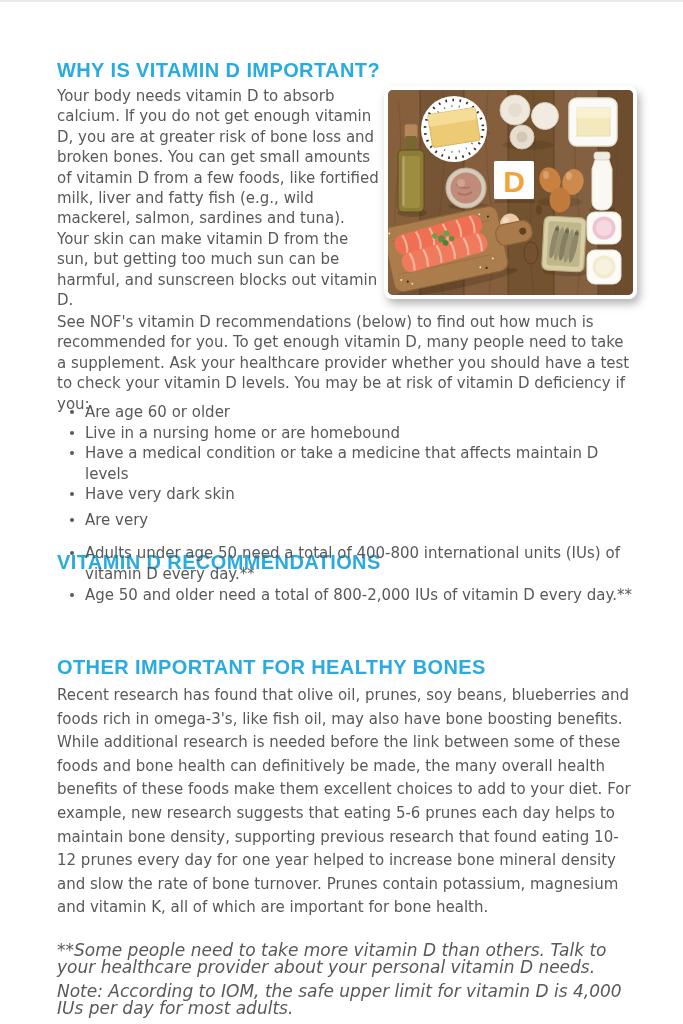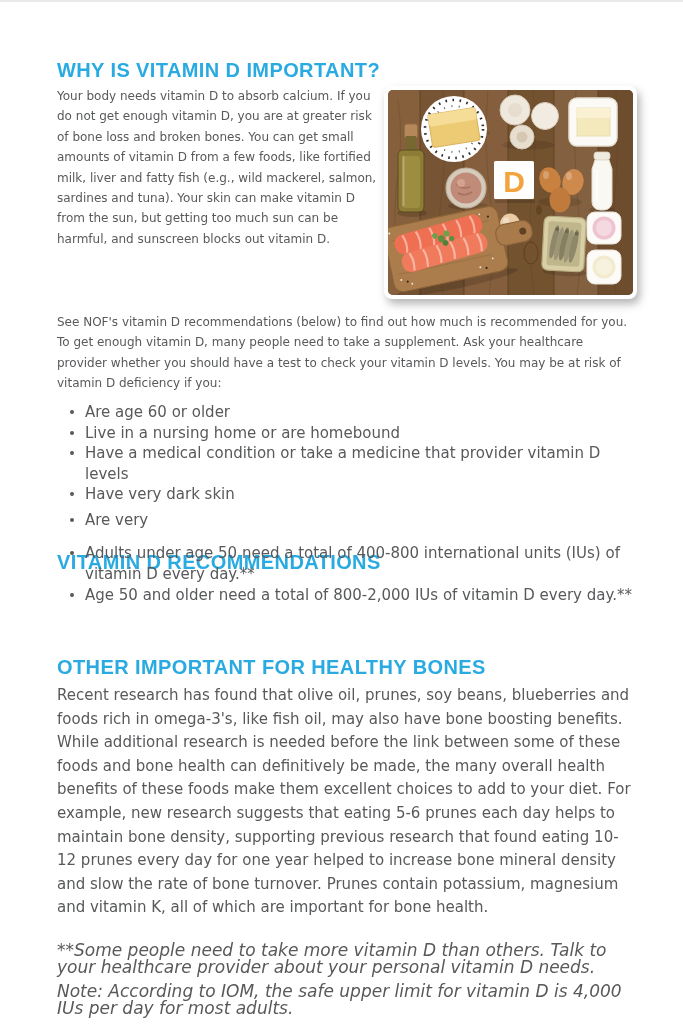--- a/index.html
+++ b/index.html
@@ -15,21 +15,21 @@
   }
   .abs { position:absolute; left:57px; right:50px; }
   .heading {
     font-family:"Liberation Sans", sans-serif;
     font-weight:bold;
     font-size:20px;
     letter-spacing:0.4px;
     color:#29abe2;
     line-height:22px;
   }
-  .body-text { font-size:12px; line-height:20.4px; }
+  .body-text { font-size:15px; line-height:20.4px; }
   .intro-text { top:84px; width:324px; }
   .p2 { top:310px; }
   ul.dot-list { list-style:none; }
   ul.dot-list li {
     position:relative;
     padding-left:28px;
     font-size:15px; line-height:20.6px;
   }
   ul.dot-list li::before {
     content:"";
@@ -232,21 +232,21 @@
         <circle cx="216" cy="177" r="8" fill="#f7f2dd"></circle>
       </g>
     </svg>
   </div>
 
   <p class="abs body-text p2">See NOF's vitamin D recommendations (below) to find out how much is recommended for you. To get enough vitamin D, many people need to take a supplement. Ask your healthcare provider whether you should have a test to check your vitamin D levels. You may be at risk of vitamin D deficiency if you:</p>
 
   <ul class="abs dot-list risk-list">
     <li>Are age 60 or older</li>
     <li>Live in a nursing home or are homebound</li>
-    <li>Have a medical condition or take a medicine that provider vitamin D levels</li>
+    <li>Have a medical condition or take a medicine that affects maintain D levels</li>
     <li>Have very dark skin</li>
     <li>Are very</li>
   </ul>
 
   <div class="abs heading h2">VITAMIN D RECOMMENDATIONS</div>
 
   <ul class="abs dot-list rec-list">
     <li>Adults under age 50 need a total of 400-800 international units (IUs) of vitamin D every day.**</li>
     <li>Age 50 and older need a total of 800-2,000 IUs of vitamin D every day.**</li>
   </ul>

